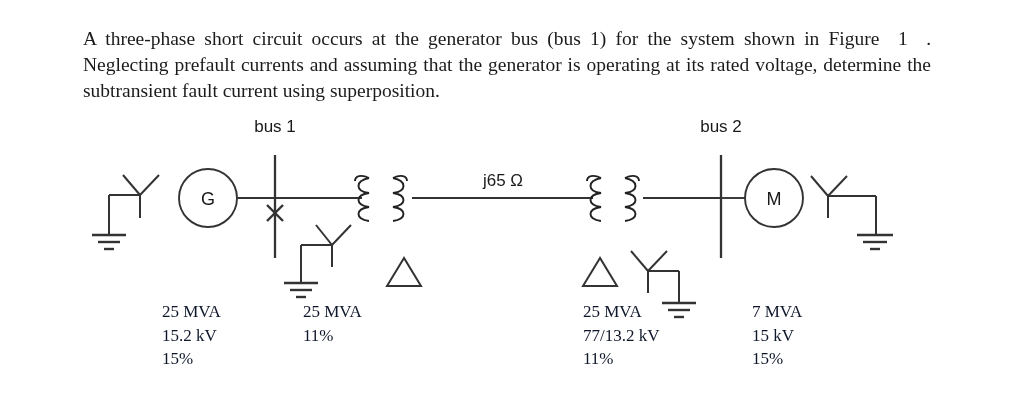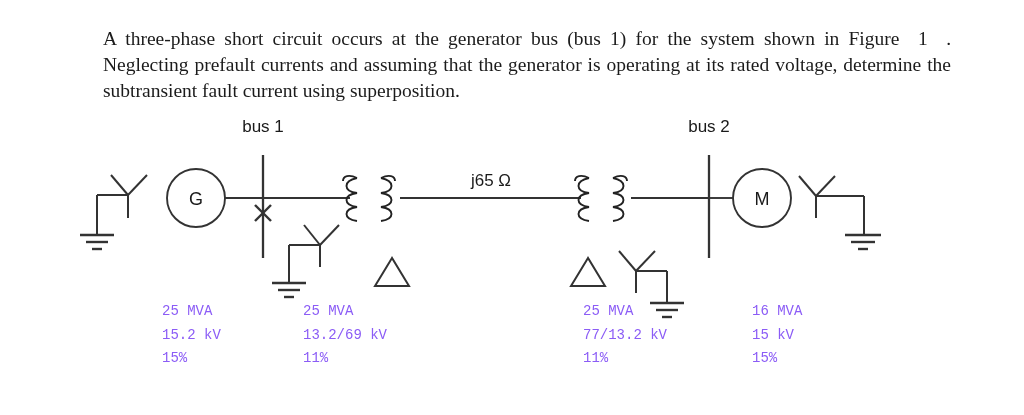--- a/index.html
+++ b/index.html
@@ -12,38 +12,38 @@
     height: 415px;
     position: relative;
     overflow: hidden;
     font-family: "Liberation Serif", serif;
     color: #1a1a1a;
   }
 
   
   #problem-statement {
     position: absolute;
-    left: 103px;
+    left: 83px;
     top: 6px;
     width: 848px;
     font-family: "Liberation Serif", serif;
     font-size: 19.5px;
     line-height: 26px;
     color: #1b1b1b;
     text-align: justify;
     text-justify: inter-word;
   }
   #problem-statement .figref {
     white-space: pre;
   }
 
   
   #one-line-diagram {
     position: absolute;
-    left: 0;
+    left: 12px;
     top: 100px;
     width: 860px;
     height: 290px;
   }
   #one-line-diagram svg {
     display: block;
   }
   .diag-label {
     font-family: "Liberation Sans", sans-serif;
     font-size: 17px;
@@ -93,24 +93,24 @@
   }
   .fault-x {
     stroke: #333333;
     stroke-width: 2.4;
     fill: none;
   }
 
   
   .rating-block {
     position: absolute;
-    font-family: Liberation Mono, monospace;
-    font-size: 14px;
+    font-family: Liberation Serif, serif;
+    font-size: 17px;
     line-height: 23.5px;
-    color: #8b5cf6;
+    color: #0f172a;
     white-space: nowrap;
   }
 </style>
 </head>
 <body>
 
 <p id="problem-statement"><span>A three-phase short circuit occurs at the generator bus (bus 1) for the system shown in Figure</span><span class="figref">&nbsp; </span><span>1</span><span class="figref">&nbsp; </span><span>. Neglecting prefault currents and assuming that the generator is operating at its rated voltage, determine the subtransient fault current using superposition.</span></p>
 
 <div id="one-line-diagram">
 <svg width="1024" height="290" viewBox="0 0 1024 290" xmlns="http://www.w3.org/2000/svg">
@@ -228,27 +228,26 @@
 </div>
 
 <div class="rating-block" style="left:162px; top:300px;">
   <div>25 MVA</div>
   <div>15.2 kV</div>
   <div>15%</div>
 </div>
 
 <div class="rating-block" style="left:303px; top:300px;">
   <div>25 MVA</div>
-  <div>13.2/69 kV</div>
   <div>11%</div>
 </div>
 
 <div class="rating-block" style="left:583px; top:300px;">
   <div>25 MVA</div>
   <div>77/13.2 kV</div>
   <div>11%</div>
 </div>
 
 <div class="rating-block" style="left:752px; top:300px;">
-  <div>16 MVA</div>
+  <div>7 MVA</div>
   <div>15 kV</div>
   <div>15%</div>
 </div>
 
 </body></html>

